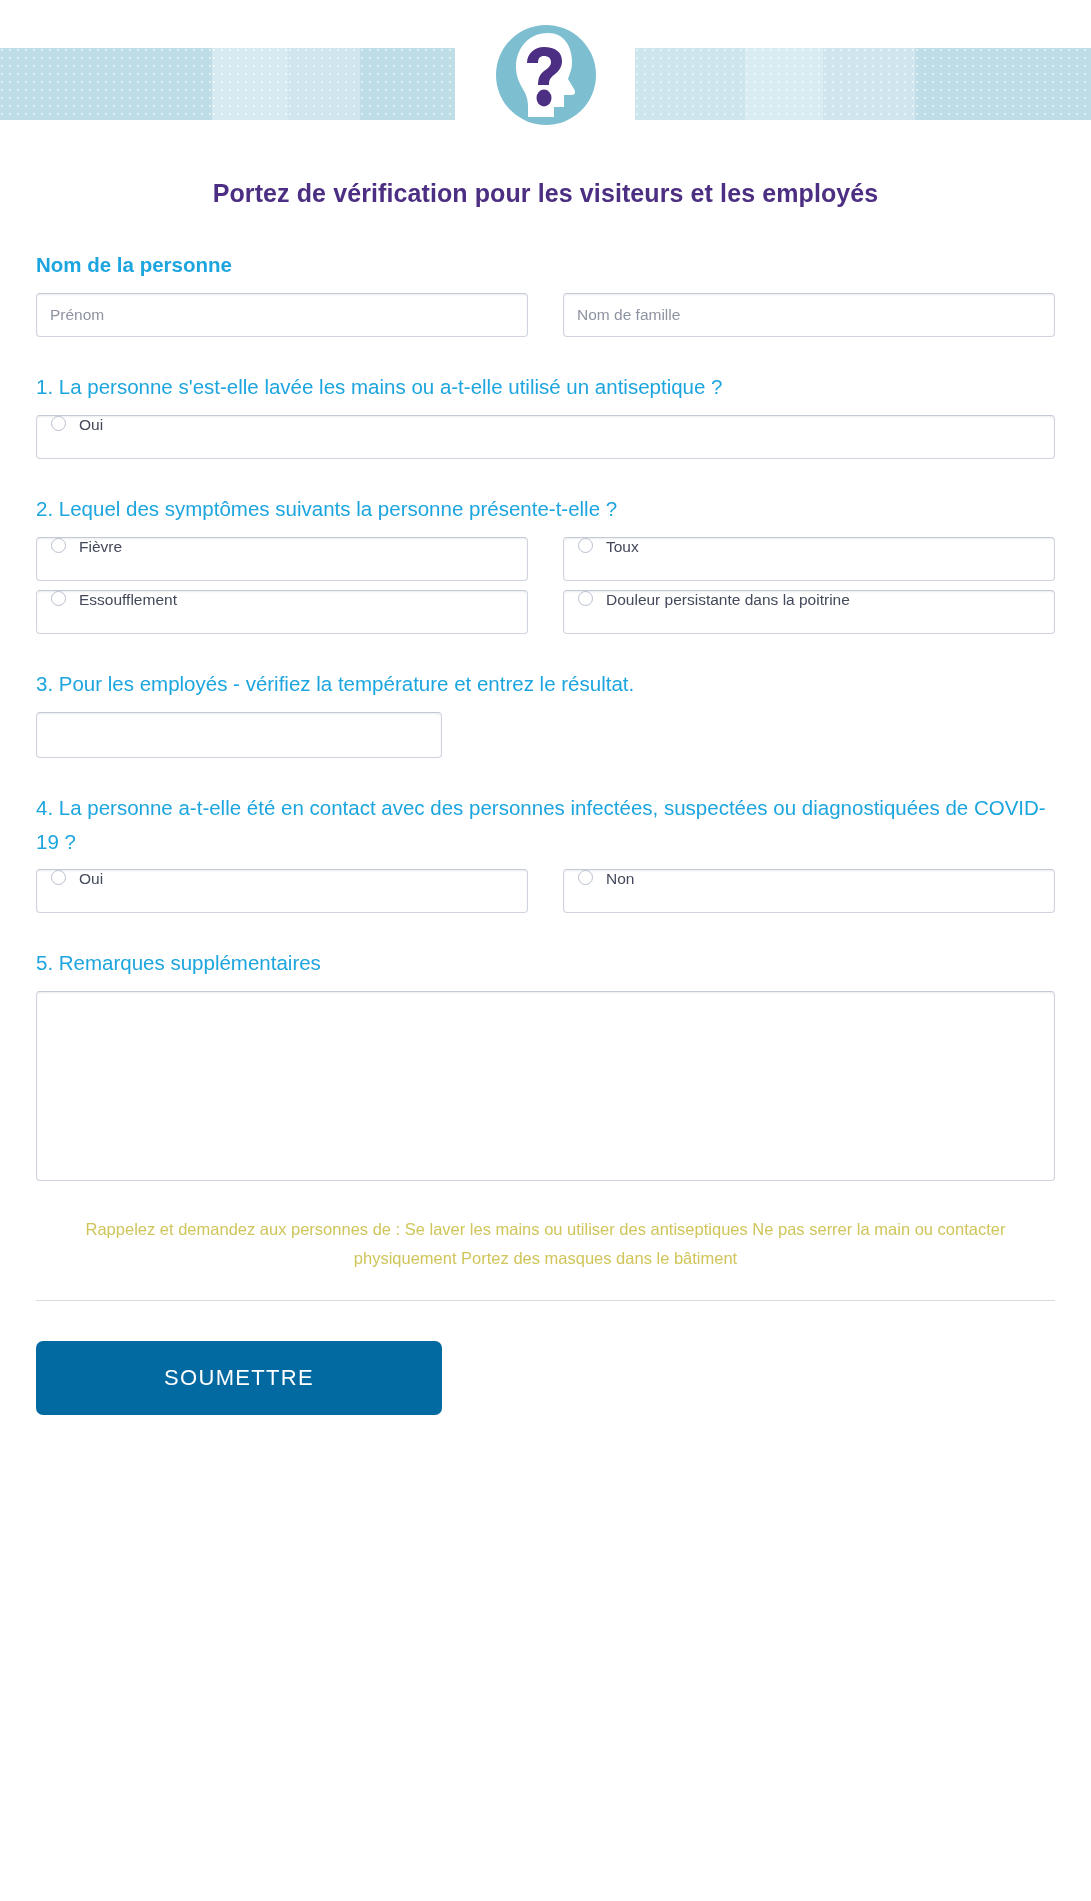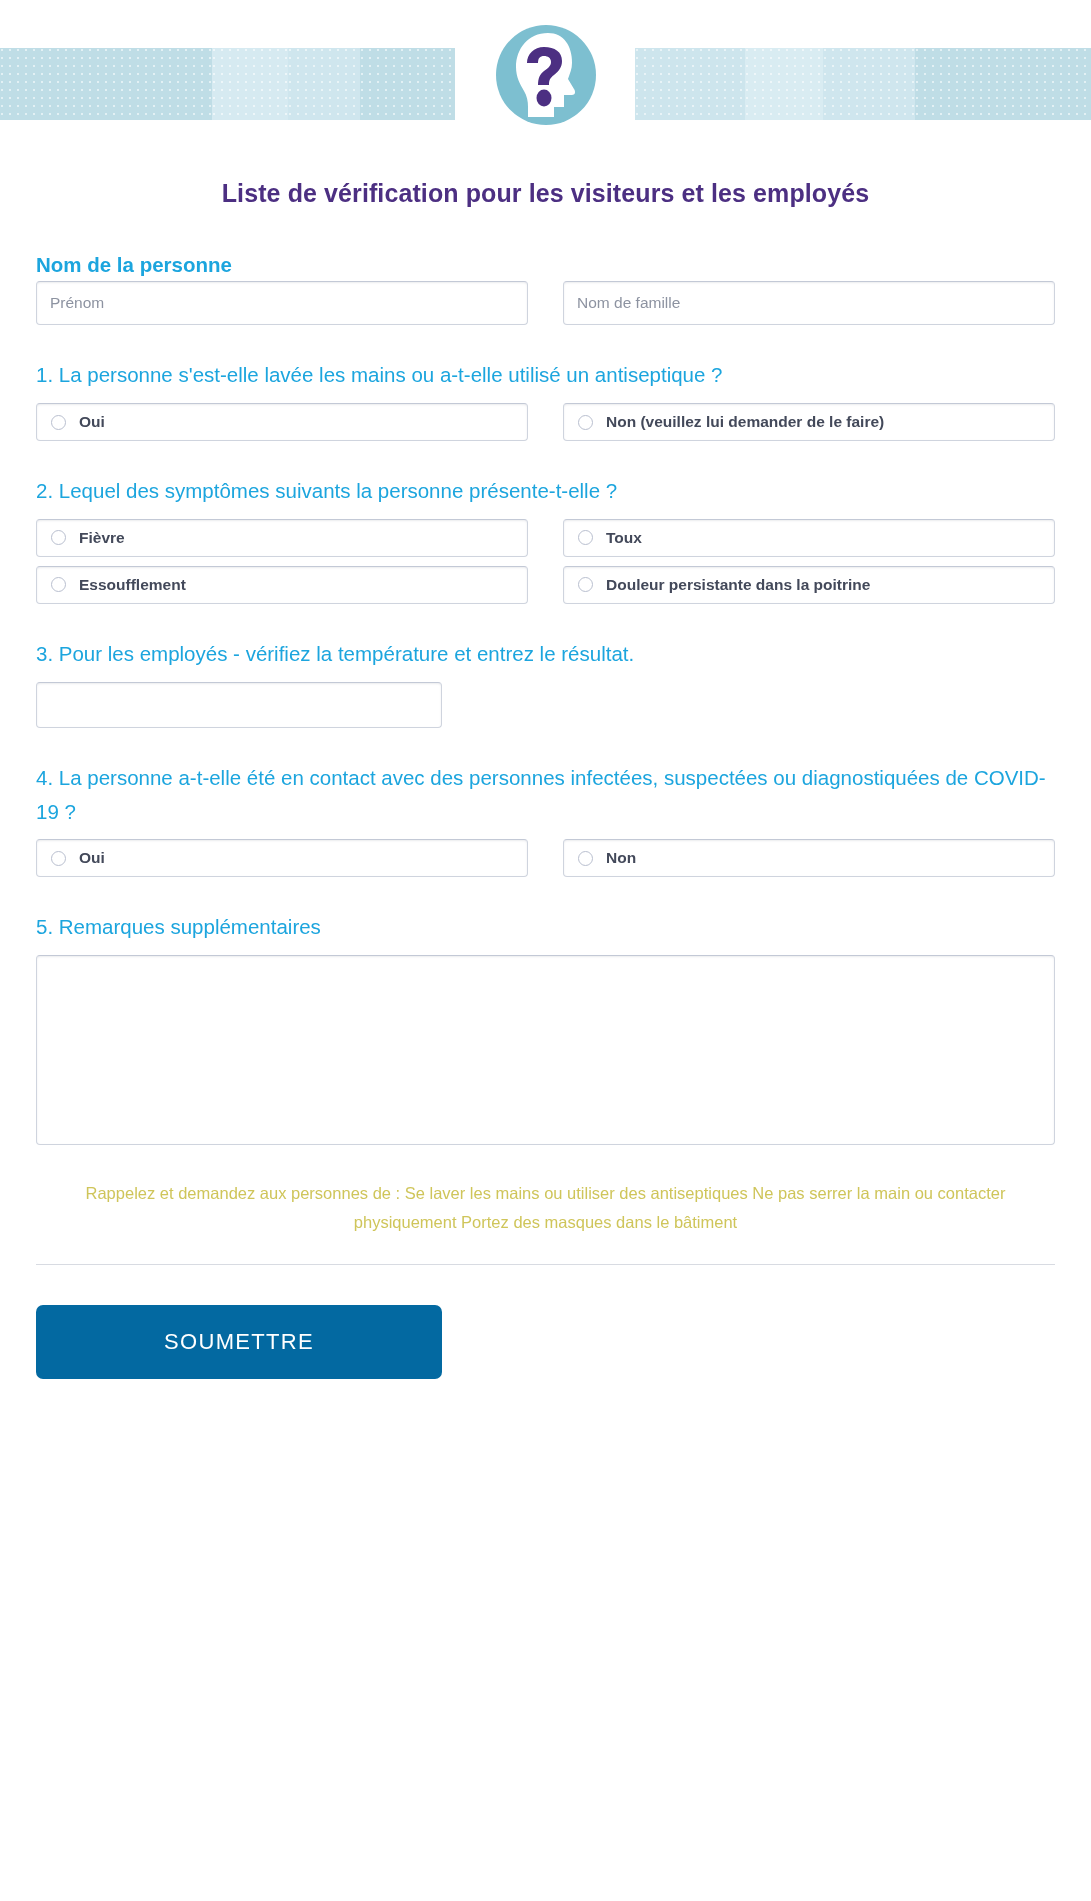--- a/index.html
+++ b/index.html
@@ -104,21 +104,21 @@
     font-size: 20.5px;
     font-weight: normal;
     color: #1ca5de;
     line-height: 1.65;
     margin-bottom: 11px;
   }
   .section-label {
     font-size: 20.5px;
     font-weight: bold;
     color: #1ca5de;
-    margin-bottom: 4px;
+    margin-bottom: 16px;
   }
   .field-row {
     display: flex;
     gap: 35px;
     margin-bottom: 9px;
   }
   .field-row.single { display: block; }
 
   .text-input {
     width: 100%;
@@ -133,31 +133,29 @@
     font-size: 15.5px;
     color: #3d4453;
     outline: none;
   }
   .text-input::placeholder { color: #8d93a1; }
   .half { flex: 1 1 0; min-width: 0; }
 
   .opt {
     flex: 1 1 0;
     min-width: 0;
-    height: 38px;
+    height: 44px;
     border: 1px solid #cfd4de;
     border-top: 1px solid #c3c9d6;
     border-radius: 4px;
     background: #ffffff;
     box-shadow: inset 0 1px 2px rgba(60,70,90,0.10);
     display: flex;
-    align-items: center;
     padding: 0 14px;
     cursor: pointer;
-    font-weight: bold;
   }
   .radio {
     width: 15px;
     height: 15px;
     min-width: 15px;
     border: 1px solid #b9bfcf;
     border-radius: 50%;
     background: #ffffff;
     margin-right: 13px;
   }
@@ -240,45 +238,41 @@
         <svg width="76" height="92" viewBox="0 0 76 92">
           <path d="M40 4 C20 4 8 20 8 38 C8 48 12 55 16 62 C19 67 20 72 20 78 L20 88 L46 88 L46 78 L56 78 L56 66 L64 66 C67 66 68 63 66 60 L60 50 C62 44 64 40 64 34 C64 17 56 4 40 4 Z" fill="#ffffff"></path>
           <path d="M36 18 C26 18 19 25 19 34 L30 34 C30 29 32 27 36 27 C40 27 43 29 43 33 C43 37 40 39 36 42 C32 45 30 49 30 56 L41 56 C41 51 42 49 46 46 C51 42 54 38 54 32 C54 23 47 18 36 18 Z" fill="#4c2f82"></path>
           <ellipse cx="36" cy="69" rx="7.5" ry="8.5" fill="#4c2f82"></ellipse>
         </svg>
       </div>
     </div>
   </div>
 
   <div class="title-block">
-    <div class="form-title">Liste de vérification pour les visiteurs et les employés</div>
+    <div class="form-title">Portez de vérification pour les visiteurs et les employés</div>
   </div>
 
   <div class="form-body">
 
     
     <div class="q-block">
       <div class="section-label">Nom de la personne</div>
       <div class="field-row">
         <input class="text-input half" type="text" placeholder="Prénom" style="">
         <input class="text-input half" type="text" placeholder="Nom de famille" style="">
       </div>
     </div>
 
     
     <div class="q-block">
       <div class="q-label">1. La personne s'est-elle lavée les mains ou a-t-elle utilisé un antiseptique ?</div>
       <div class="field-row">
         <div class="opt">
           <span class="radio"></span>
           <span class="opt-label">Oui</span>
-        </div>
-        <div class="opt">
-          <span class="radio"></span>
-          <span class="opt-label">Non (veuillez lui demander de le faire)</span>
         </div>
       </div>
     </div>
 
     
     <div class="q-block">
       <div class="q-label">2. Lequel des symptômes suivants la personne présente-t-elle ?</div>
       <div class="field-row">
         <div class="opt">
           <span class="radio"></span>

